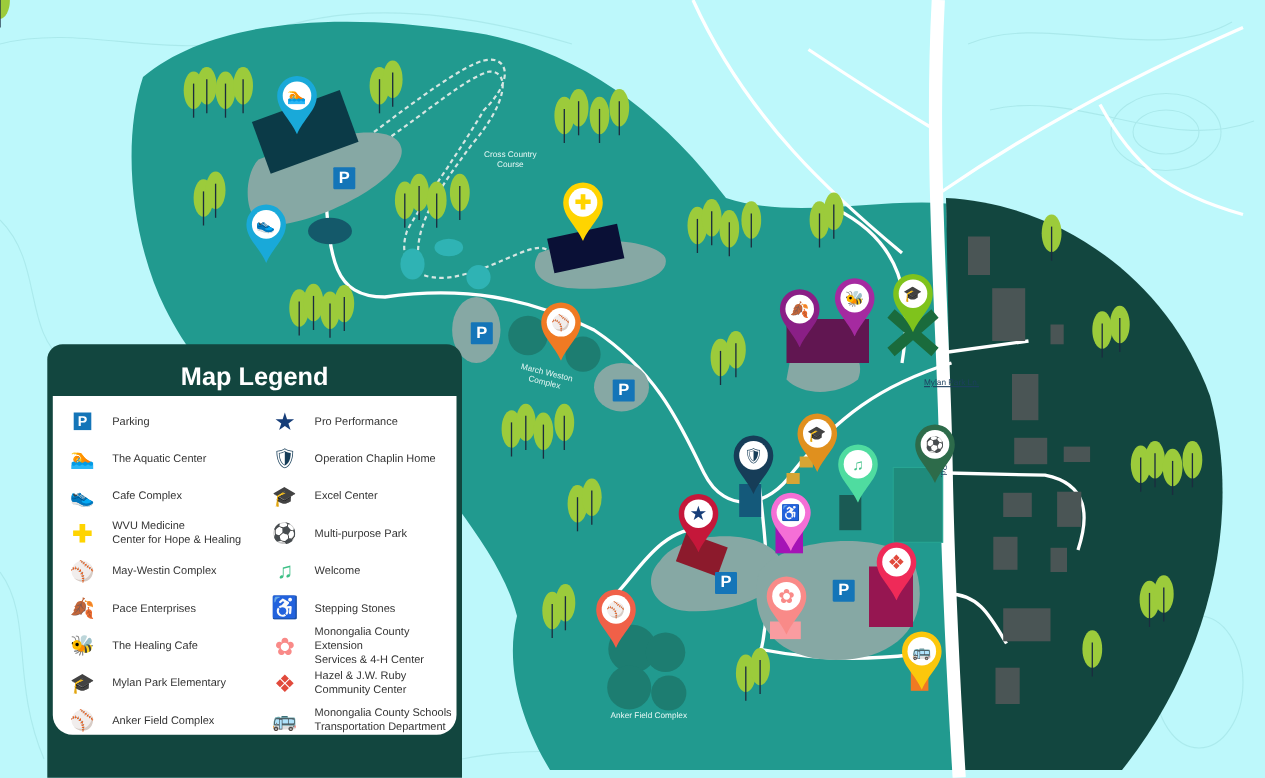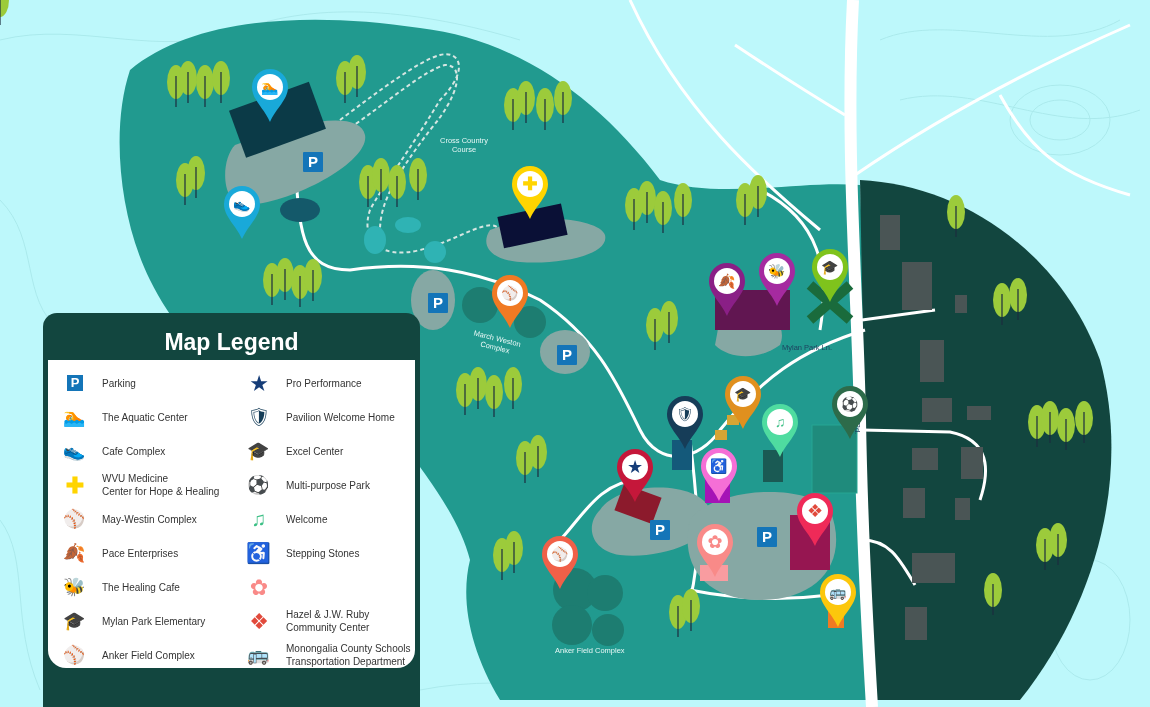--- a/index.html
+++ b/index.html
@@ -179,21 +179,21 @@
         <use href="#tree" x="1058" y="540"></use>
       <use href="#tree" x="993" y="590"></use>
     </g>
   </svg>
 
   <div class="lbl" style="left: 440px; top: 136px; white-space: pre;">Cross Country
 Course</div>
   <div class="lbl" style="left:472px;top:334px;transform:rotate(14deg);white-space:pre;">March Weston
 Complex</div>
   <div class="lbl" style="left: 555px; top: 646px; white-space: pre;">Anker Field Complex</div>
-  <div class="lbl dark" style="left: 782px; top: 343px; white-space: pre;">Mylan Park Ln.</div>
+  <div class="lbl dark" style="left: 840px; top: 343px; white-space: pre; text-decoration: underline;">Mylan Park Ln.</div>
   <div class="lbl dark" style="left: 862px; top: 395px; transform: rotate(90deg); transform-origin: left top; white-space: pre;">Chaplin Rd.</div>
 
   <div class="park" style="left:303px;top:152px;">P</div>
   <div class="park" style="left:428px;top:293px;">P</div>
   <div class="park" style="left:557px;top:345px;">P</div>
   <div class="park" style="left:650px;top:520px;">P</div>
   <div class="park" style="left:757px;top:527px;">P</div>
 
   <div class="pin" style="left:250px;top:68px;">
     <svg viewBox="0 0 40 54">
@@ -342,40 +342,42 @@
           <span>Anker Field Complex</span>
         </div>
       </div>
       <div class="legend-col right">
         <div class="legend-item">
           <span class="li-icon" style="color:#163d78;font-size:22px">★</span>
           <span>Pro Performance</span>
         </div>
         <div class="legend-item">
           <span class="li-icon" style="color:#163d58">🛡</span>
-          <span>Pavilion Welcome Home</span>
+          <span>Operation Chaplin Home</span>
         </div>
         <div class="legend-item">
           <span class="li-icon">🎓</span>
           <span>Excel Center</span>
         </div>
         <div class="legend-item">
           <span class="li-icon" style="color:#2d6b4a">⚽</span>
           <span>Multi-purpose Park</span>
         </div>
         <div class="legend-item">
           <span class="li-icon" style="color:#3cbf85;font-size:20px">♫</span>
           <span>Welcome</span>
         </div>
         <div class="legend-item">
           <span class="li-icon" style="color:#f56fd6;font-size:20px">♿</span>
           <span>Stepping Stones</span>
         </div>
         <div class="legend-item" style="white-space:pre-line;">
           <span class="li-icon" style="color:#f98a88;font-size:22px">✿</span>
+          <span>Monongalia County Extension
+Services &amp; 4-H Center</span>
         </div>
         <div class="legend-item" style="white-space:pre-line;">
           <span class="li-icon" style="color:#e14a3c;font-size:22px">❖</span>
           <span>Hazel &amp; J.W. Ruby
 Community Center</span>
         </div>
         <div class="legend-item" style="white-space:pre-line;">
           <span class="li-icon">🚌</span>
           <span>Monongalia County Schools
 Transportation Department</span>

